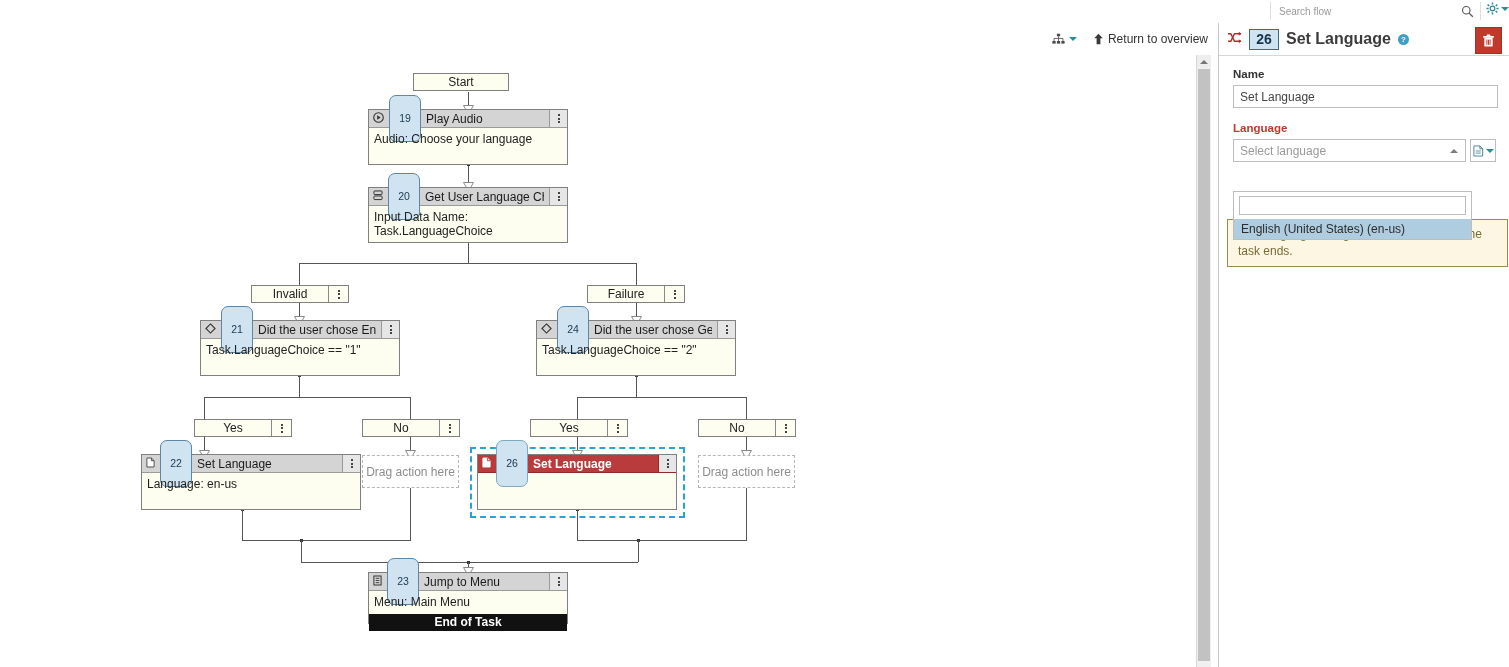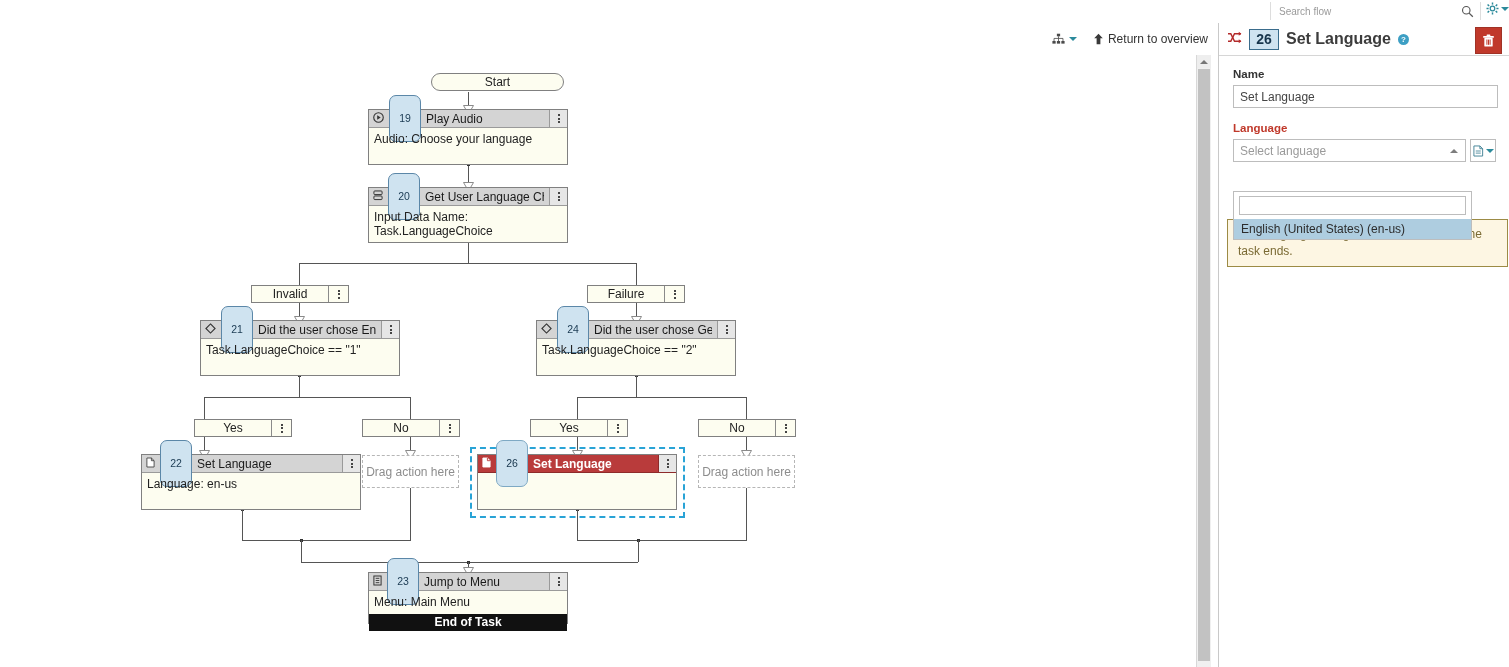--- a/index.html
+++ b/index.html
@@ -266,21 +266,21 @@
 
     <div class="ln lnh" style="left:301px;top:507px;width:337px;"></div>
     <div class="jdot" style="left:467px;top:506px;"></div>
     <div class="ln lnv" style="left:468px;top:507px;height:12px;"></div>
     <div class="arrw" style="left:463px;top:512px;">
       <svg width="11" height="10">
           <path d="M0.5 0.5 H10.5 L5.5 9 Z" fill="#fff" stroke="#8a8a8a" stroke-width="1"></path>
         </svg>
     </div>
 
-    <div class="node plainbox" style="left:431px;top:18px;width:133px;border-radius:9px;">
+    <div class="node plainbox" style="left:413px;top:18px;width:96px;">
       <span class="pb-label">Start</span>
     </div>
 
     <div class="node card" style="left:368px;top:54px;width:200px;height:56px;">
       <div class="card-head">
         <span>
           <svg width="11" height="11" viewBox="0 0 12 12">
               <circle cx="6" cy="6" r="5.2" fill="none" stroke="#333" stroke-width="1.2"></circle>
               <path d="M4.6 3.5 L8.4 6 L4.6 8.5 Z" fill="#333"></path>
             </svg>

